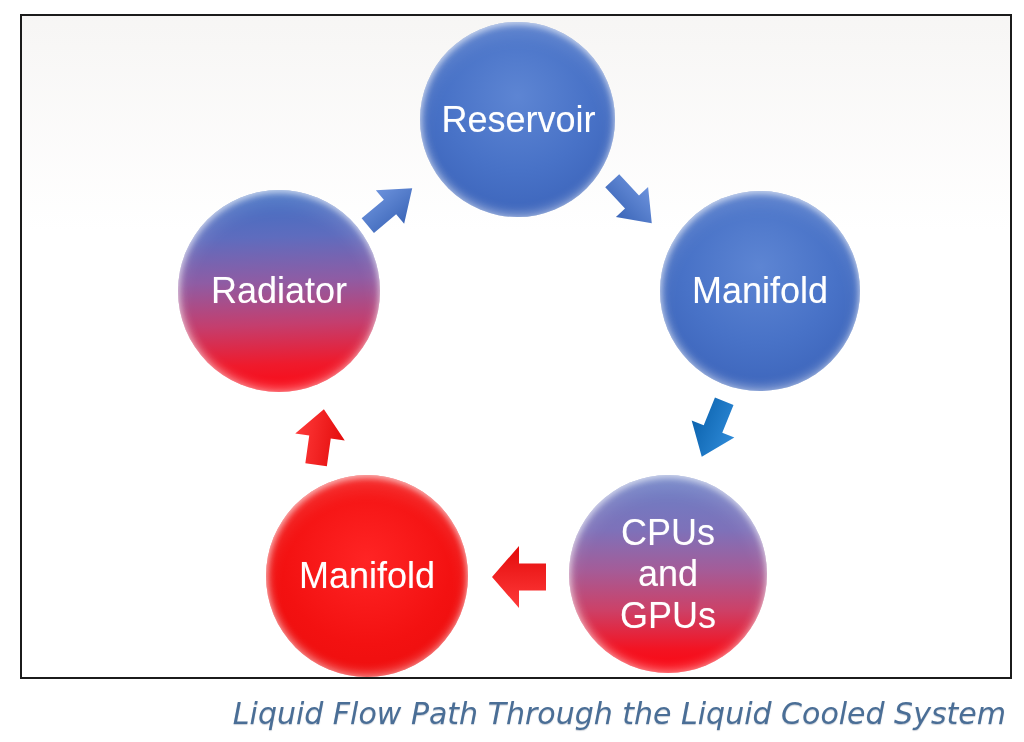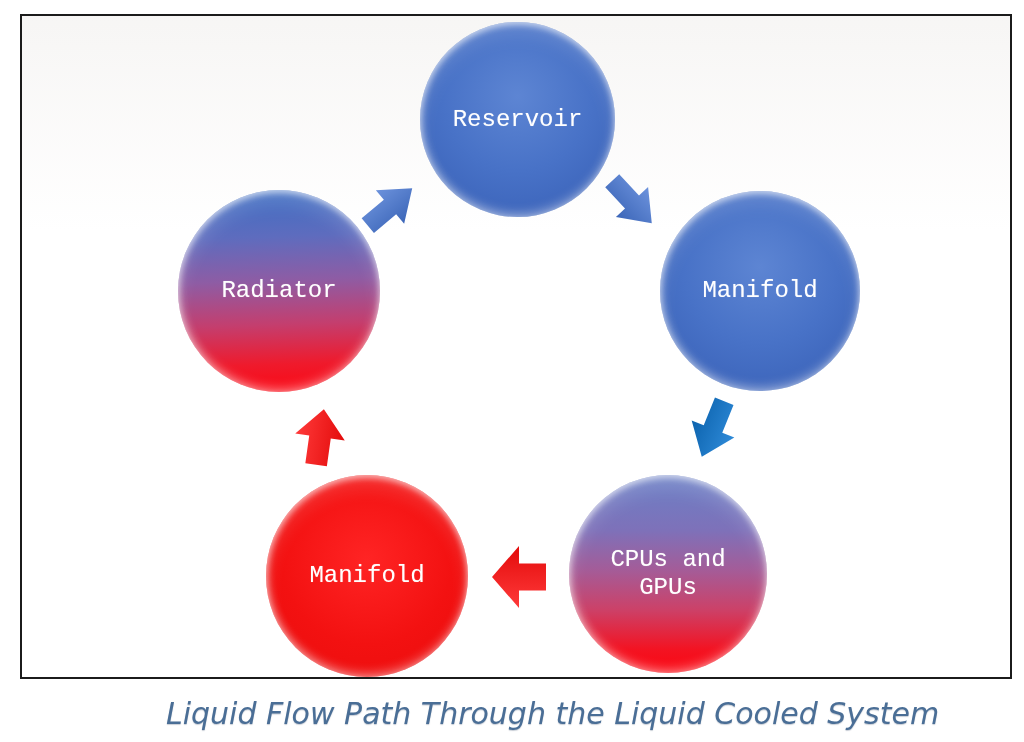--- a/index.html
+++ b/index.html
@@ -12,26 +12,25 @@
     border:2px solid #1b1b1b;background:#ffffff;
   }
   .frame::before{ 
     content:"";position:absolute;left:0;top:0;right:0;height:215px;
     background:linear-gradient(180deg,rgba(240,238,236,.55),rgba(255,255,255,0));
     pointer-events:none;
   }
   .node{
     position:absolute;border-radius:50%;
     display:flex;align-items:center;justify-content:center;text-align:center;
-    color:#fff;font-size:24px;line-height:1.15;
+    color:#fff;font-size:36px;line-height:1.15;
     box-shadow:inset 0 3px 6px rgba(255,255,255,.55),
                inset 0 12px 18px rgba(255,255,255,.16),
                inset 0 -5px 10px rgba(255,255,255,.30),
                inset 3px 0 8px rgba(255,255,255,.18);
-    font-family:Liberation Mono, monospace;
   }
   .node .lbl{width:78%;text-shadow:0 0 1px rgba(255,255,255,.35);}
   .fill-blue{
     background:radial-gradient(circle at 50% 38%, #5d85d3 0%, #4872c7 48%, #3c64ba 82%, #3a5fb1 100%);
   }
   .fill-red{
     background:radial-gradient(circle at 50% 42%, #ff2424 0%, #f31111 55%, #e90c0c 100%);
   }
   .fill-grad-radiator{
     background:linear-gradient(178deg, #3c6ec3 0%, #5e6cbe 24%, #8e5ca4 45%, #c43e6e 66%, #ef1a2c 85%, #fc0712 100%);
@@ -44,21 +43,21 @@
   .node-cpus-gpus{left:569px;top:475px;width:198px;height:198px;justify-content:center;}
   .node-manifold-cold{left:266px;top:475px;width:202px;height:202px;}
   .node-radiator{left:178px;top:190px;width:202px;height:202px;}
   .arrow{position:absolute;overflow:visible;}
   .arrow-1{left:361px;top:185px;transform:rotate(-40deg);}
   .arrow-2{left:603px;top:180px;transform:rotate(47deg);}
   .arrow-3{left:683px;top:406px;transform:rotate(112deg);}
   .arrow-4{left:492px;top:546px;transform:rotate(180deg);}
   .arrow-5{left:292px;top:412px;transform:rotate(-82deg);}
   .caption{
-    position:absolute;left:166px;top:696px;width:840px;text-align:left;
+    position:absolute;left:166px;top:696px;width:840px;text-align:right;
     font-family:"DejaVu Sans","Liberation Sans",sans-serif;
     font-style:italic;font-size:30px;color:#4a6e96;
     text-shadow:0 1px 1px rgba(40,60,90,.25);
     white-space:nowrap;
   }
   .svg-defs{position:absolute;width:0;height:0;}
 </style>
 </head>
 <body>
 

